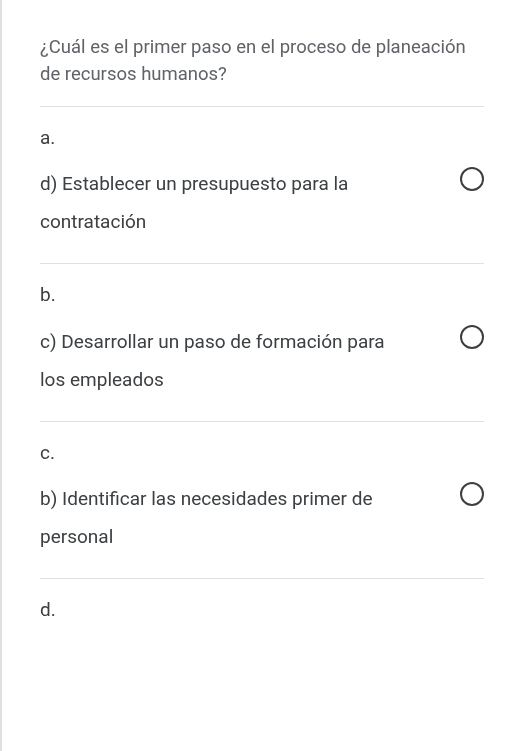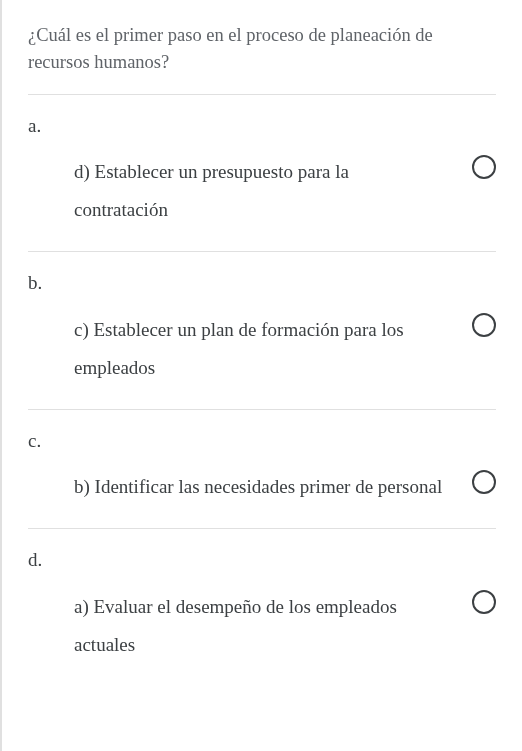--- a/index.html
+++ b/index.html
@@ -9,22 +9,21 @@
     }
     body {
       font-family: -apple-system, BlinkMacSystemFont, "Segoe UI", Roboto, Arial, sans-serif;
       background: #fff;
       width: 522px;
       height: 751px;
       overflow: hidden;
       border-left: 2px solid #e0e0e0;
     }
     .container {
-      padding: 4px;
-      font-family: Liberation Serif, serif;
+      padding: 16px;
     }
     .question-header {
       padding: 18px 22px 18px 22px;
       color: #5f6368;
       font-size: 18.5px;
       line-height: 1.45;
     }
     .divider {
       height: 1px;
       background: #e0e0e0;
@@ -36,21 +35,21 @@
     }
     .option-letter {
       color: #3c4043;
       font-size: 19px;
       line-height: 1.4;
       margin-bottom: 14px;
     }
     .option-body {
       display: flex;
       align-items: flex-start;
-      justify-content: flex-end;
+      justify-content: space-between;
       gap: 28px;
     }
     .option-text {
       color: #3c4043;
       font-size: 19px;
       line-height: 2.0;
       flex: 1;
       max-width: 370px;
     }
     .radio-wrap {
@@ -80,41 +79,35 @@
       <div class="radio-wrap">
         <span class="radio"></span>
       </div>
     </div>
   </div>
   <div class="divider"></div>
 
   <div class="option">
     <div class="option-letter">b.</div>
     <div class="option-body">
-      <div class="option-text">c) Establecer un plan de formación para los empleados</div>
+      <div class="option-text">c) Desarrollar un paso de formación para los empleados</div>
       <div class="radio-wrap">
         <span class="radio"></span>
       </div>
     </div>
   </div>
   <div class="divider"></div>
 
   <div class="option">
     <div class="option-letter">c.</div>
     <div class="option-body">
       <div class="option-text">b) Identificar las necesidades primer de personal</div>
       <div class="radio-wrap">
         <span class="radio"></span>
       </div>
     </div>
   </div>
   <div class="divider"></div>
 
   <div class="option">
     <div class="option-letter">d.</div>
-    <div class="option-body">
-      <div class="option-text">a) Evaluar el desempeño de los empleados actuales</div>
-      <div class="radio-wrap">
-        <span class="radio"></span>
-      </div>
-    </div>
   </div>
 </div>
 
 </body></html>

